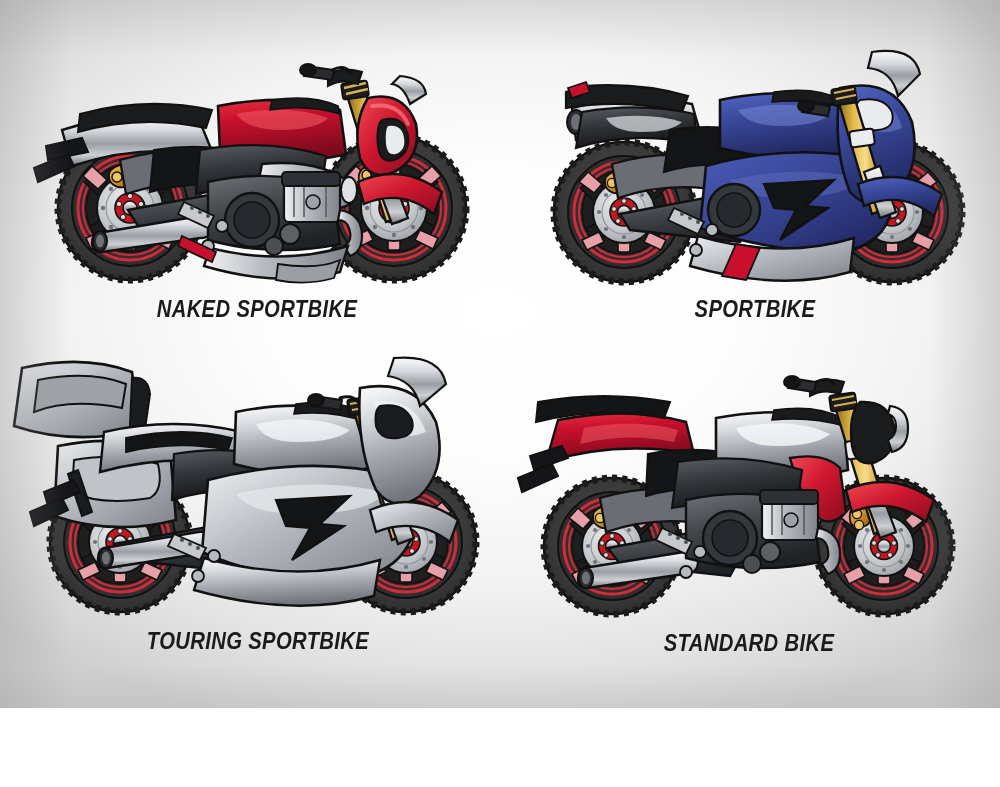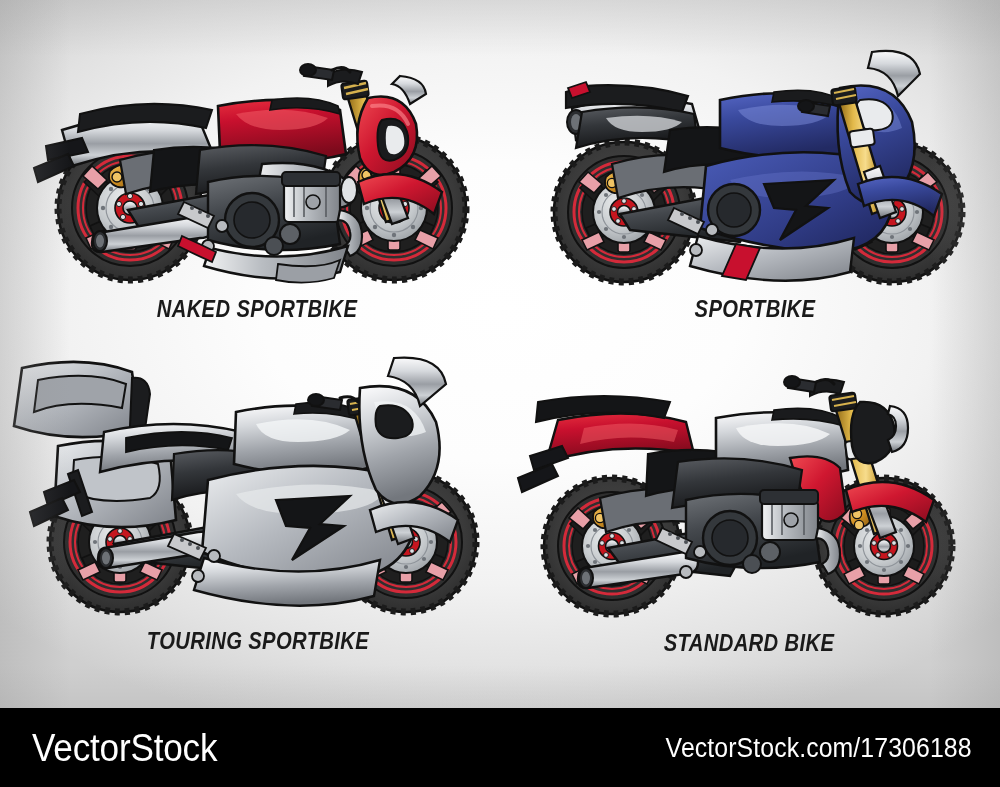--- a/index.html
+++ b/index.html
@@ -868,18 +868,14 @@
           <path d="M382 44 q18 2 18 22 q0 20 -16 24 l-4 -12 q8 -4 8 -14 q0 -10 -8 -12 Z" fill="url(#gChrome)" stroke="#111" stroke-width="2.2"></path>
         </g>
 
         <path d="M338 128 q46 -20 88 10 l-8 22 q-34 -26 -74 -10 Z" fill="url(#gRed2)" stroke="#111" stroke-width="2.4"></path>
       </svg>
       <div class="bike-label" style="top:268px;">STANDARD BIKE</div>
     </div>
 
   </div>
 
-  <div class="footer">
-    <div class="brand">VectorStock</div>
-    <div class="brand-url">VectorStock.com/17306188</div>
-  </div>
 
 </div>
 
 </body></html>

